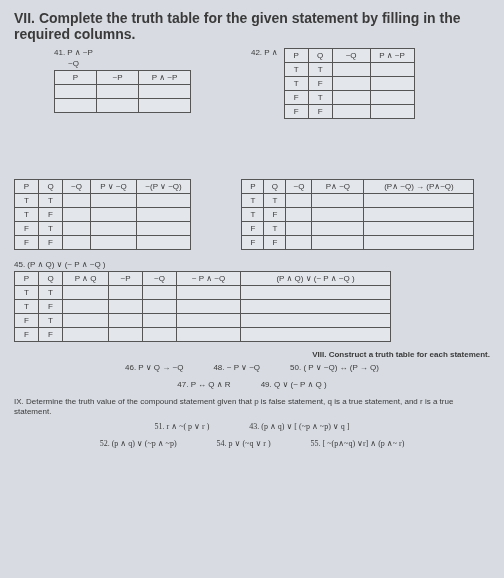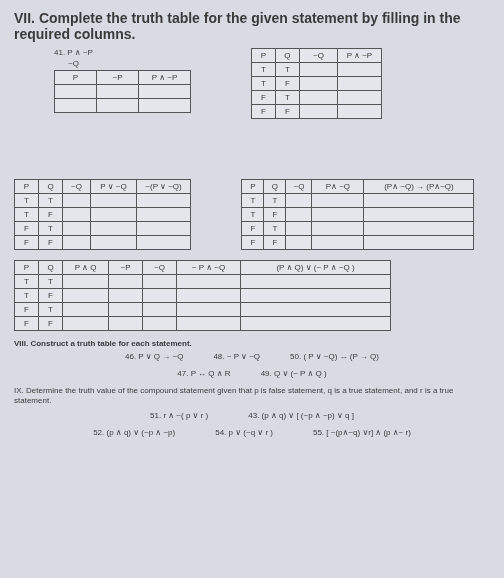--- a/index.html
+++ b/index.html
@@ -22,21 +22,21 @@
     border: 1px solid #555;
     height: 14px;
     text-align: center;
     font-size: 8px;
     padding: 0 2px;
     background: #e3e6eb;
     font-weight: normal;
   }
   .wide td, .wide th { height: 14px; }
   .gap { height: 50px; }
-  .sub { font-size: 8px; font-weight: bold; margin: 8px 0 4px; }
+  .sub { font-size: 8px; font-weight: bold; margin: 8px 0 4px; text-align: right; }
   .statements { display: flex; flex-wrap: wrap; gap: 4px 30px; margin-bottom: 8px; font-size: 8px; justify-content: center; }
   .st { white-space: nowrap; }
   .ix-text { font-size: 8px; font-weight: normal; margin: 6px 0 4px; line-height: 1.3; }
 </style>
 </head>
 <body>
 
 <div class="section-heading">VII. Complete the truth table for the given statement by filling in the required columns.</div>
 
 <div class="row">
@@ -57,20 +57,21 @@
           </tr>
       <tr>
             <td></td>
             <td></td>
             <td></td>
           </tr>
     </tbody>
       </table>
   </div>
   <div class="block" style="display:flex; gap:6px;">
+    <div class="prob-label">42. P ∧</div>
     <table>
       <tbody>
           <tr>
         <th style="width:24px">P</th>
         <th style="width:24px">Q</th>
         <th style="width:38px">~Q</th>
         <th style="width:44px">P ∧ ~P</th>
       </tr>
       <tr>
             <td>T</td>
@@ -182,20 +183,21 @@
             <td></td>
             <td></td>
             <td></td>
           </tr>
     </tbody>
       </table>
   </div>
 </div>
 
 <div style="margin-top:6px;">
+  <div class="prob-label">45. (P ∧ Q) ∨ (~ P ∧ ~Q )</div>
   <table class="wide">
     <tbody>
         <tr>
       <th style="width:24px">P</th>
       <th style="width:24px">Q</th>
       <th style="width:46px">P ∧ Q</th>
       <th style="width:34px">~P</th>
       <th style="width:34px">~Q</th>
       <th style="width:64px">~ P ∧ ~Q</th>
       <th style="width:150px">(P ∧ Q) ∨ (~ P ∧ ~Q )</th>
@@ -244,20 +246,20 @@
 <div class="statements">
   <span class="st">46. P ∨ Q → ~Q</span>
   <span class="st">48. ~ P ∨ ~Q</span>
   <span class="st">50. ( P ∨ ~Q) ↔ (P → Q)</span>
   <span class="st" style="width:100%"></span>
   <span class="st">47. P ↔ Q ∧ R</span>
   <span class="st">49. Q ∨ (~ P ∧ Q )</span>
 </div>
 
 <div class="ix-text">IX. Determine the truth value of the compound statement given that p is false statement, q is a true statement, and r is a true statement.</div>
-<div class="statements" style="gap:4px 40px;">
+<div class="statements" style="gap:4px 40px;font-family:Liberation Serif, serif;">
   <span class="st">51. r ∧ ~( p ∨ r )</span>
   <span class="st">43. (p ∧ q) ∨ [ (~p ∧ ~p) ∨ q ]</span>
   <span class="st" style="width:100%"></span>
   <span class="st">52. (p ∧ q) ∨ (~p ∧ ~p)</span>
   <span class="st">54. p ∨ (~q ∨ r )</span>
   <span class="st">55. [ ~(p∧~q) ∨r] ∧ (p ∧~ r)</span>
 </div>
 
 </body></html>

